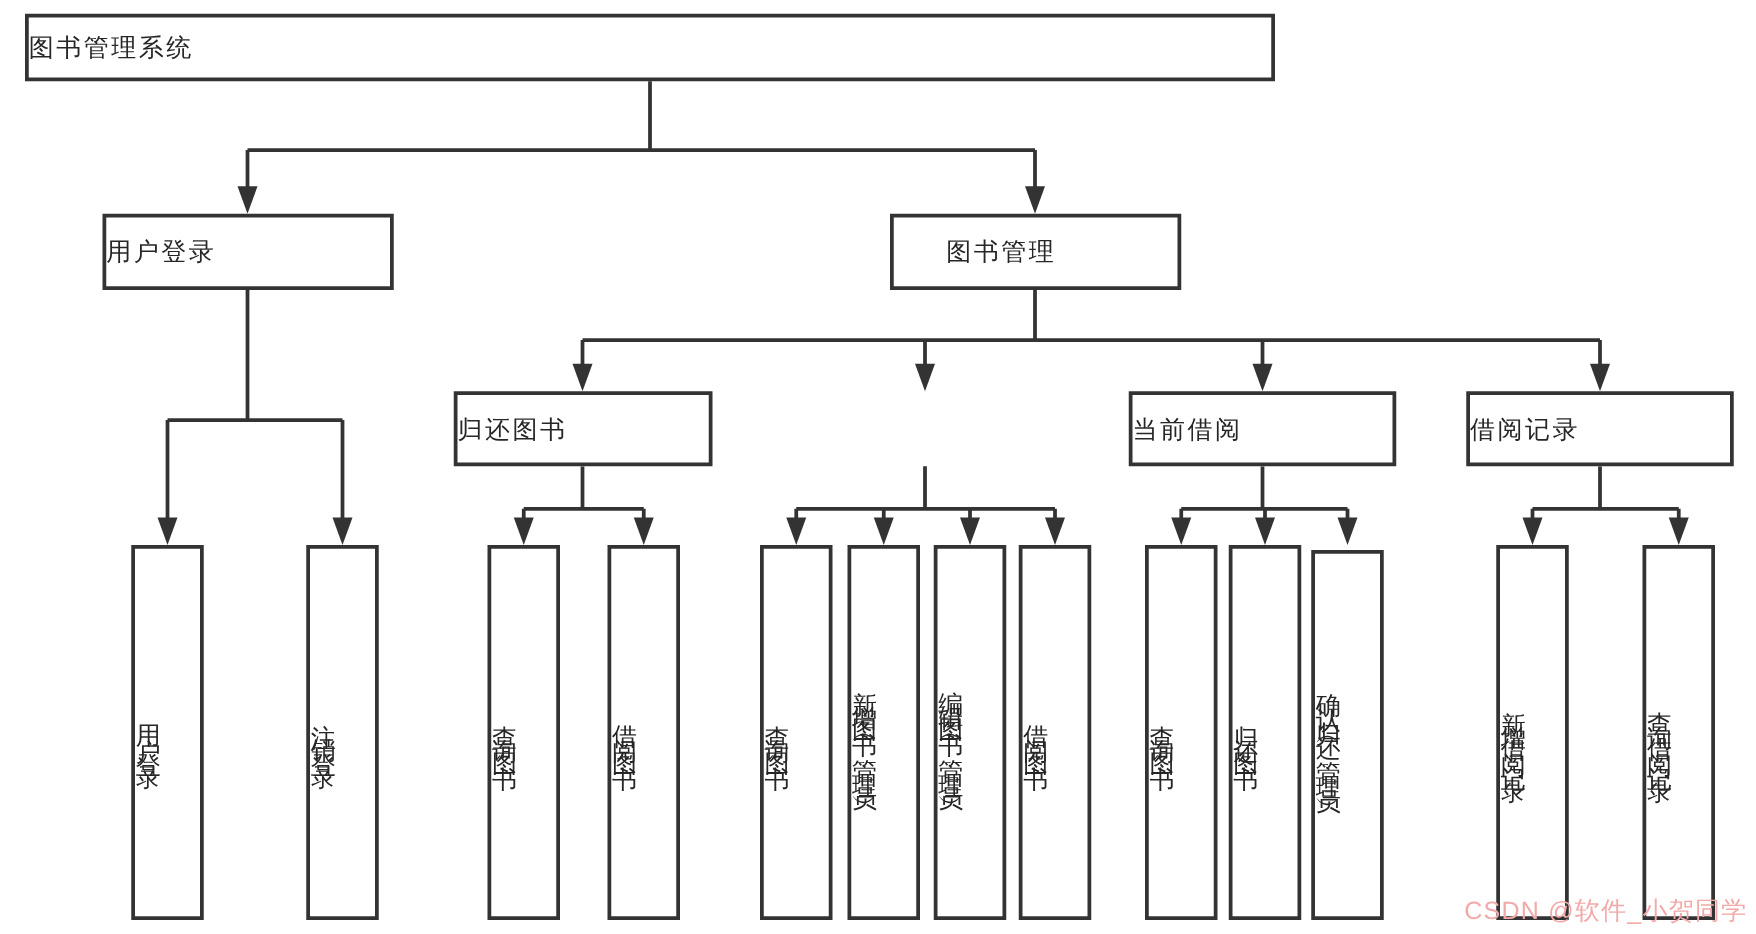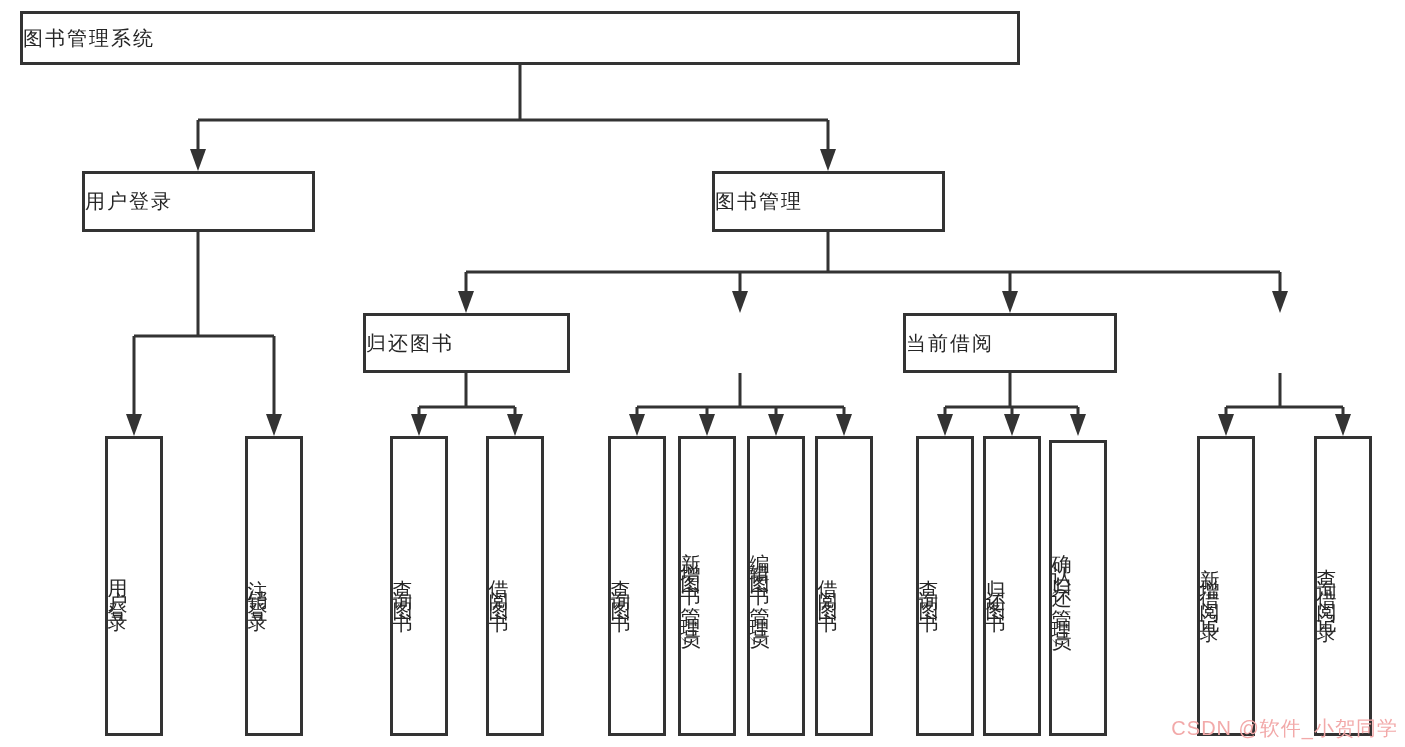--- a/index.html
+++ b/index.html
@@ -105,29 +105,32 @@
     </g>
   </svg>
 
   <div class="node h-node" style="left:20px; top:11px; width:1000px; height:54px;">
     <span>图书管理系统</span>
   </div>
 
   <div class="node h-node" style="left:82px; top:171px; width:233px; height:61px;">
     <span>用户登录</span>
   </div>
-  <div class="node h-node" style="left:712px; top:171px; width:233px; height:61px;">
+  <div class="node h-node" style="left:712px; top:171px; width:233px; height:61px;padding-left:42px;">
     <span>图书管理</span>
   </div>
 
   <div class="node h-node" style="left:363px; top:313px; width:207px; height:60px;">
     <span>归还图书</span>
   </div>
   <div class="node h-node" style="left:903px; top:313px; width:214px; height:60px;">
     <span>当前借阅</span>
+  </div>
+  <div class="node h-node" style="left:1173px; top:313px; width:214px; height:60px;">
+    <span>借阅记录</span>
   </div>
 
   <div class="node v-node" style="left:105px; top:436px; width:58px; height:300px;">
     <span class="vtext">用户登录</span>
   </div>
   <div class="node v-node" style="left:245px; top:436px; width:58px; height:300px;">
     <span class="vtext">注销登录</span>
   </div>
 
   <div class="node v-node" style="left:390px; top:436px; width:58px; height:300px;">

